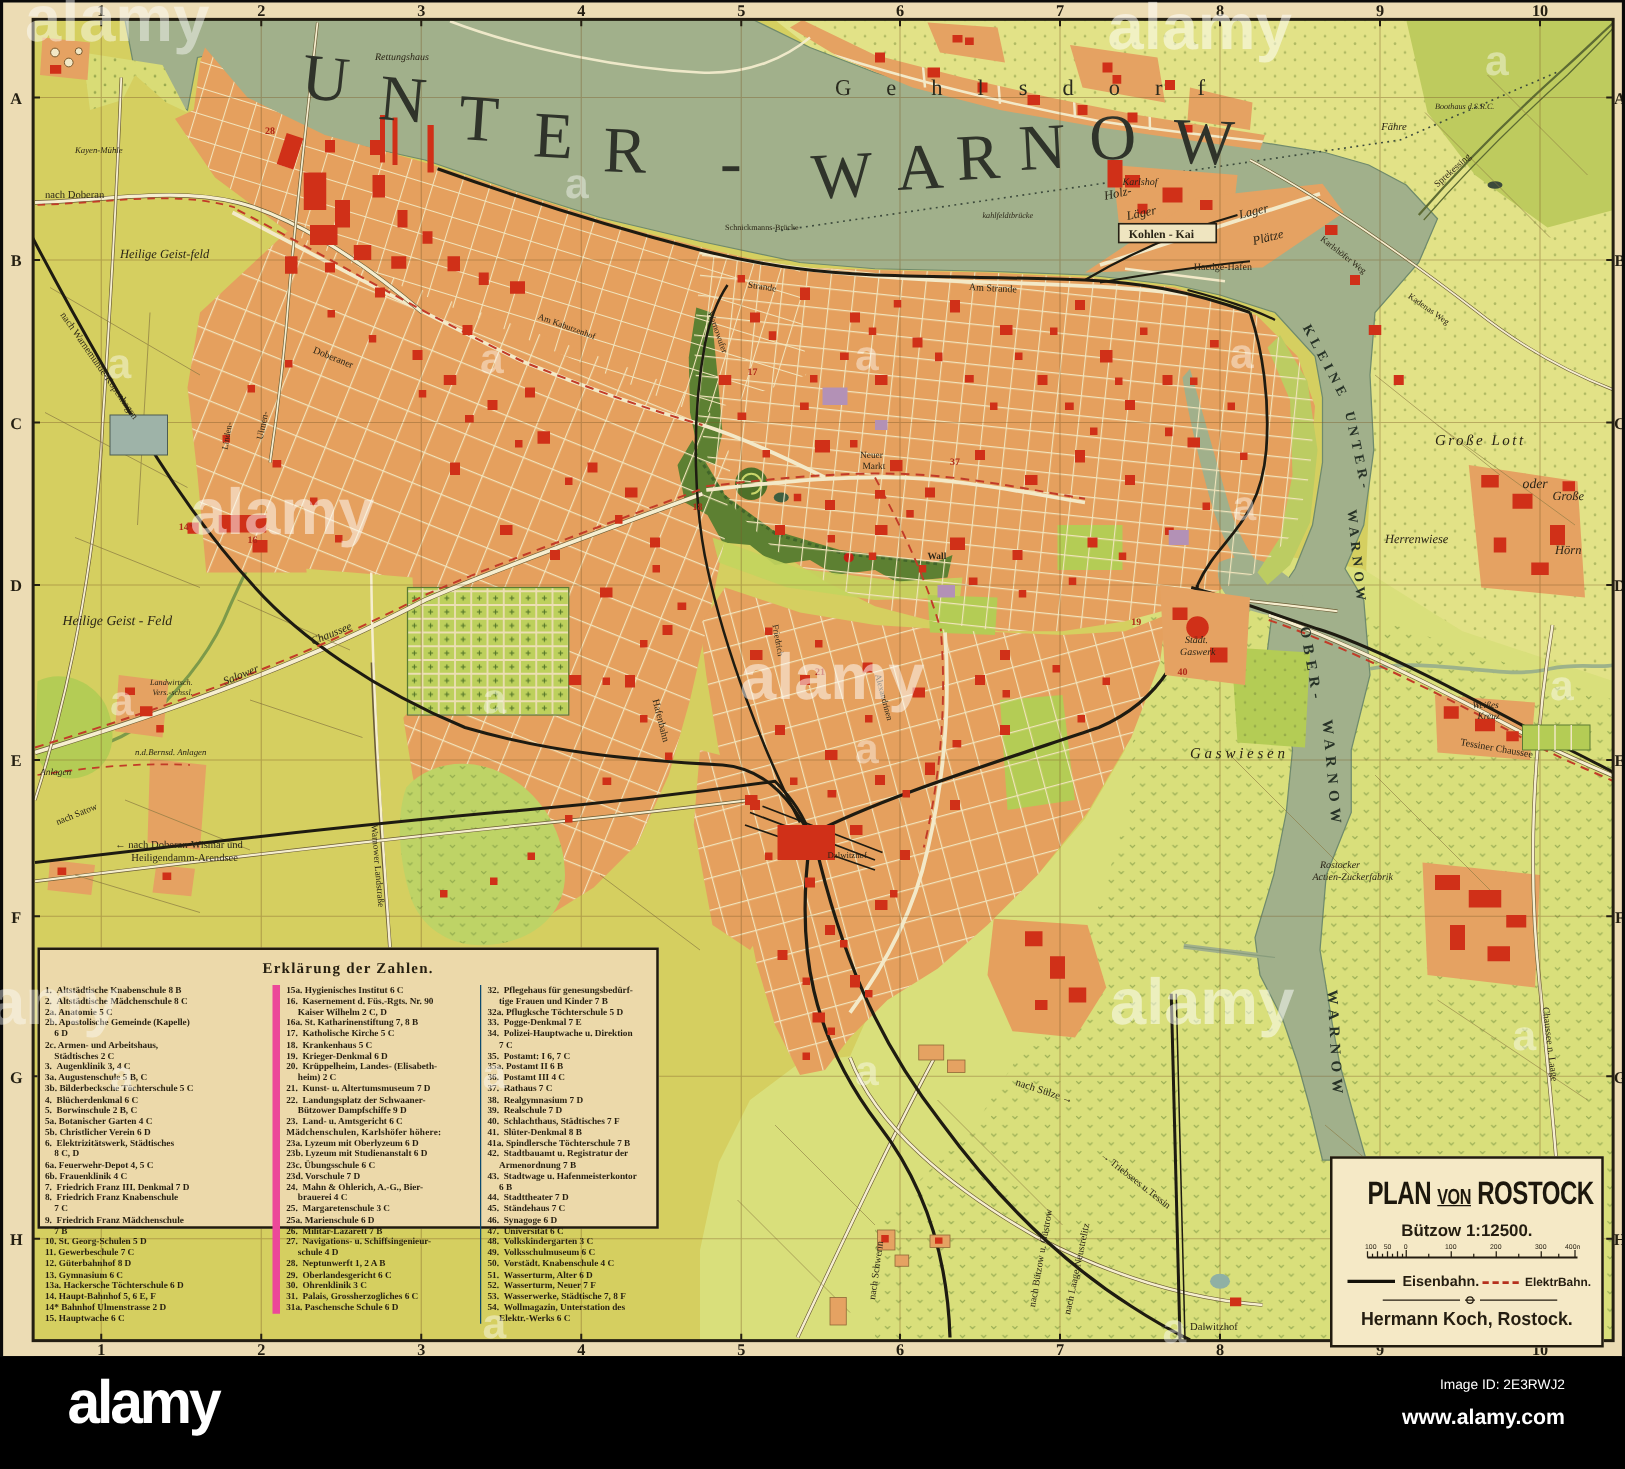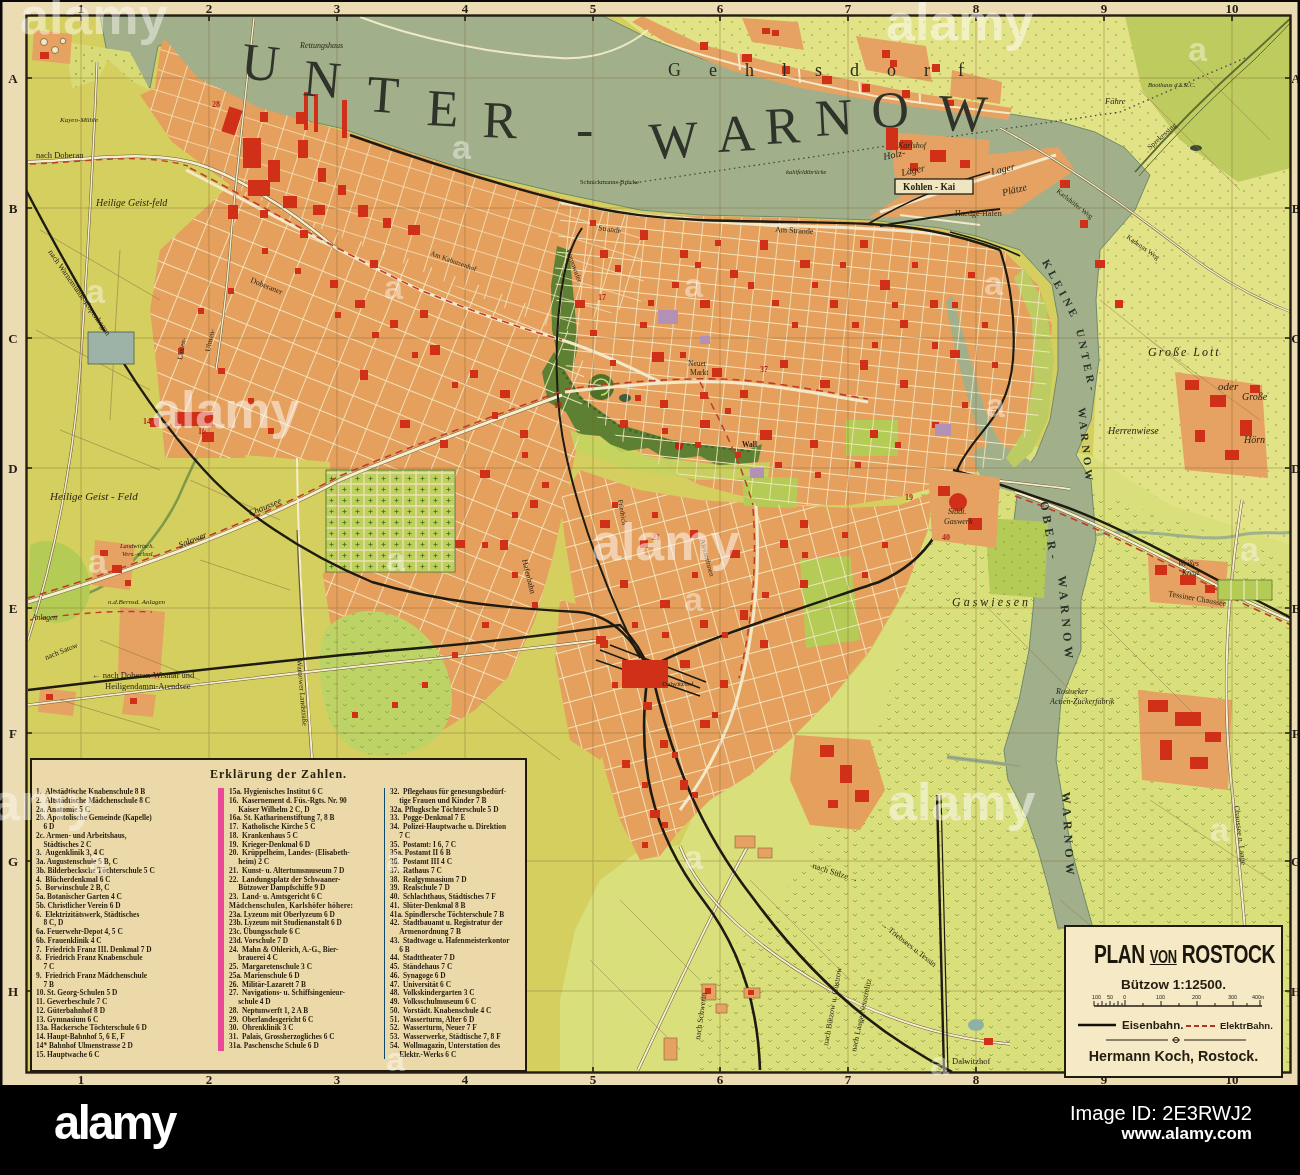--- a/index.html
+++ b/index.html
@@ -744,21 +744,21 @@
           <text x="1296" y="866">G</text>
           <text x="1296" y="996">H</text>
 </g>
 
 <rect x="0" y="0" width="1300" height="2" fill="#0a0a0a"></rect>
 <rect x="0" y="0" width="2.5" height="1085" fill="#0a0a0a"></rect>
 <rect x="1297.5" y="0" width="2.5" height="1085" fill="#0a0a0a"></rect>
 </svg>
 </div>
 
-<div style="position:absolute;left:30px;top:758px;width:497px;height:314px;background:#ecd9aa;border:2.5px solid #211b0e;box-sizing:border-box;box-shadow:0 0 0 1px #ecd9aa inset;">
+<div style="position:absolute;left:30px;top:758px;width:497px;height:225px;background:#ecd9aa;border:2.5px solid #211b0e;box-sizing:border-box;box-shadow:0 0 0 1px #ecd9aa inset;">
 
   <div class="legtxt" style="position:absolute;left:0;right:0;top:7px;text-align:center;font-size:12px;letter-spacing:1px;">Erklärung der Zahlen.</div>
 
   <div class="legtxt" style="position:absolute;left:4px;top:28px;width:160px;font-size:7.4px;line-height:8.75px;font-family:Liberation Serif, serif;">
 1. &nbsp;Altstädtische Knabenschule 8 B<br>
 2. &nbsp;Altstädtische Mädchenschule 8 C<br>
 2a. Anatomie 5 C<br>
 2b. Apostolische Gemeinde (Kapelle)<br>
 &nbsp;&nbsp;&nbsp;&nbsp;6 D<br>
 2c. Armen- und Arbeitshaus,<br>
@@ -923,17 +923,17 @@
   <div style="position:absolute;left:1210px;top:810px;color:rgba(255,255,255,0.42);font-size:34px;font-weight:bold;font-family:'Liberation Sans',sans-serif;">a</div>
   <div style="position:absolute;left:684px;top:580px;color:rgba(255,255,255,0.42);font-size:34px;font-weight:bold;font-family:'Liberation Sans',sans-serif;">a</div>
   <div style="position:absolute;left:930px;top:1044px;color:rgba(255,255,255,0.42);font-size:34px;font-weight:bold;font-family:'Liberation Sans',sans-serif;">a</div>
   <div style="position:absolute;left:386px;top:1040px;color:rgba(255,255,255,0.42);font-size:34px;font-weight:bold;font-family:'Liberation Sans',sans-serif;">a</div>
 </div>
 
 <div id="bar" style="position:absolute;left:0;top:1085px;width:1300px;height:90px;background:#000;">
 
   <div style="position:absolute;left:54px;top:9px;color:#fff;font-size:47px;font-weight:bold;letter-spacing:-2.5px;font-family:'Liberation Sans',sans-serif;transform:scaleY(1.04);">alamy</div>
 
-  <div style="position:absolute;right:48px;top:17px;color:#fff;font-size:20px;font-family:'Liberation Sans',sans-serif;">Image ID: 2E3RWJ2</div>
+  <div style="position:absolute;right:48px;top:17px;color:#fff;font-size:11px;font-family:'Liberation Sans',sans-serif;">Image ID: 2E3RWJ2</div>
 
   <div style="position:absolute;right:48px;top:39px;color:#fff;font-size:17px;font-weight:bold;font-family:'Liberation Sans',sans-serif;margin-left:13px;">www.alamy.com</div>
 </div>
 </div>
 
 </body></html>

